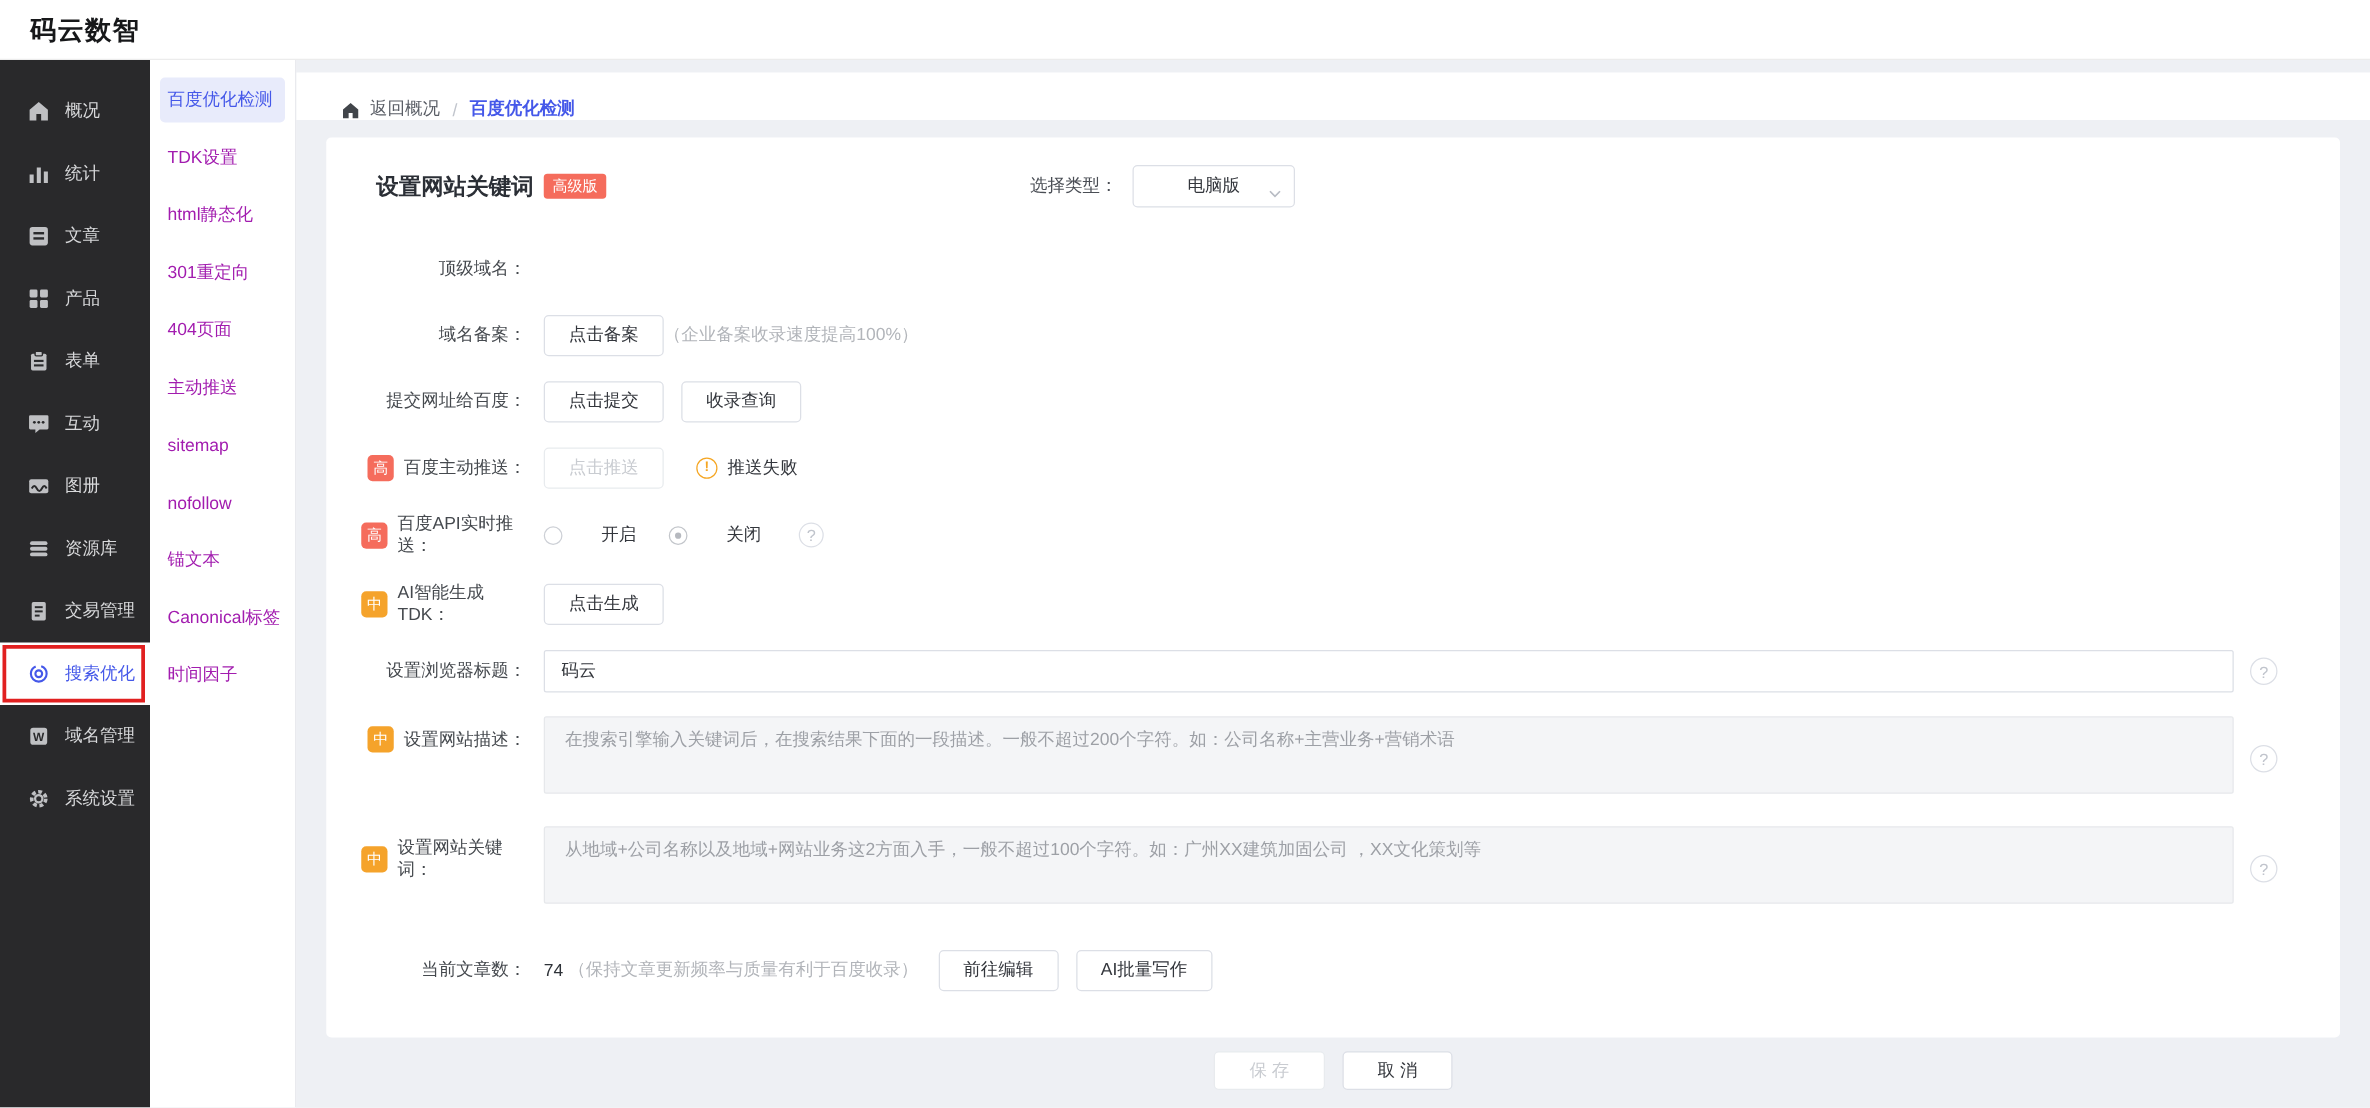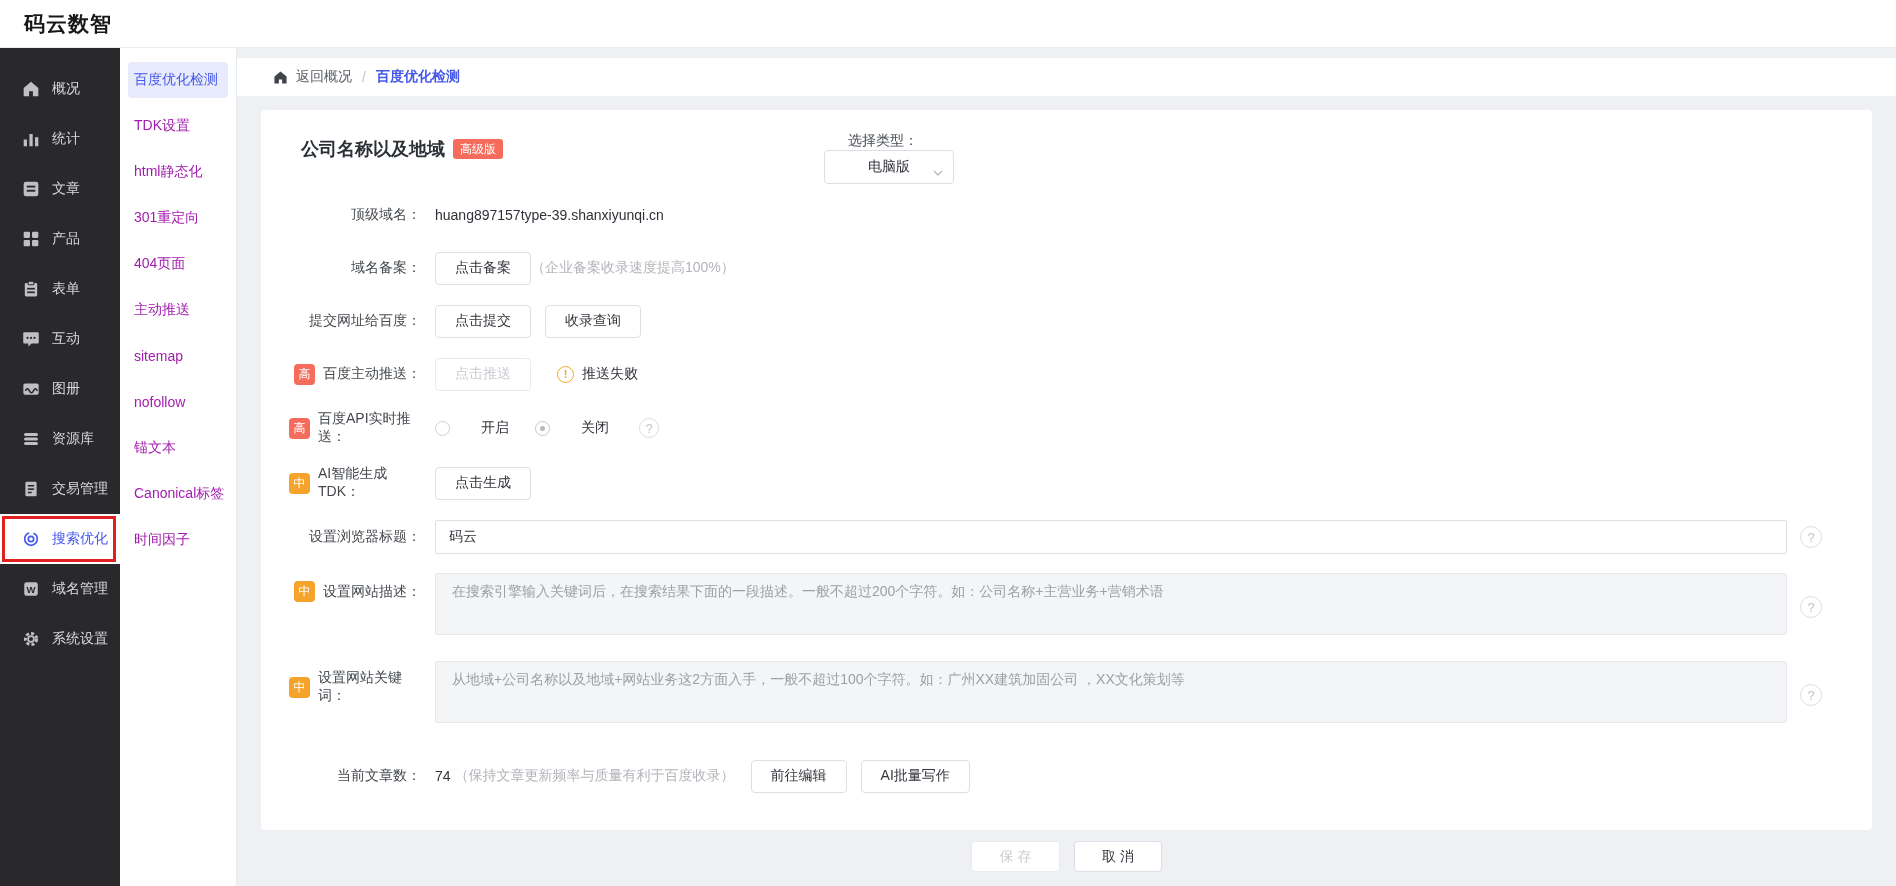--- a/index.html
+++ b/index.html
@@ -22,33 +22,33 @@
   .side-item.active .s-icon { color:#4558e9; }
   .annotation-box { position:absolute; left:2px; top:2px; right:4px; bottom:2px; border:3px solid #e12020; pointer-events:none; }
 
   
   .submenu { width:117px; background:#fff; border-right:1px solid #e9eaee; padding-top:14px; flex:none; }
   .sub-item { margin:0 0 10px 8px; width:100px; height:36px; display:flex; align-items:center; padding-left:6px; color:#a21caf; cursor:pointer; border-radius:4px; }
   .sub-item.active { background:#e8ebfb; color:#4558e9; }
 
   
   .main { flex:1; background:#eef0f4; overflow:hidden; }
-  .breadcrumb-bar { margin-top:10px; height:38px; background:#fff; display:flex; align-items:center; padding-left:36px; }
+  .breadcrumb-bar { margin-top:10px; height:38px; background:#fff; display:flex; align-items:flex-end; padding-left:36px; }
   .bc-home { width:15px; height:15px; color:#41454a; display:inline-flex; margin-right:8px; }
   .bc-home svg { width:100%; height:100%; }
   .bc-back { color:#5a5e66; cursor:pointer; }
   .bc-sep { color:#c0c4cc; margin:0 10px; }
   .bc-current { color:#4558e9; font-weight:bold; }
 
   
   .card { margin:14px 24px 0; background:#fff; border-radius:4px; padding:0 28px 30px; height:720px; }
   .card-header { position:relative; padding-top:18px; height:60px; display:flex; align-items:center; }
   .card-title { font-size:18px; font-weight:bold; color:#2b2f36; margin-left:12px; }
   .ver-badge { display:inline-block; margin-left:8px; background:#f56c5c; color:#fff; font-size:12px; line-height:20px; padding:0 7px; border-radius:3px; font-weight:normal; }
-  .type-group { position:absolute; left:535px; top:22px; display:flex; align-items:center;flex-direction:column; }
+  .type-group { position:absolute; left:535px; top:22px; display:flex; align-items:center; }
   .type-label { color:#4a4e55; margin-right:12px; }
   .select { width:130px; height:34px; border:1px solid #dcdfe6; border-radius:4px; background:#fff; display:flex; align-items:center; justify-content:center; cursor:pointer; position:relative; color:#33363c; }
   .select .sel-caret { position:absolute; right:10px; top:13px; width:10px; height:7px; color:#b8bcc4; }
 
   
   .form { margin-top:28px; }
   .form-row { display:flex; align-items:center; margin-bottom:19px; min-height:34px; }
   .form-row.top { align-items:flex-start; }
   .row-label { width:132px; flex:none; display:flex; justify-content:flex-end; align-items:center; color:#45494e; }
   .form-row.top .row-label { margin-top:8px; }
@@ -253,42 +253,39 @@
             <path fill="currentColor" d="M8 1.5 14.5 7v7.5H9.7V10H6.3v4.5H1.5V7z"></path>
           </svg>
       </span>
       <span class="bc-back">返回概况</span>
       <span class="bc-sep">/</span>
       <span class="bc-current">百度优化检测</span>
     </div>
 
     <div class="card">
       <div class="card-header">
-        <span class="card-title">公司名称以及地域</span>
+        <span class="card-title">设置网站关键词</span>
         <span class="ver-badge">高级版</span>
         <div class="type-group">
           <span class="type-label">选择类型：</span>
           <div class="select">
             <span>电脑版</span>
             <span class="sel-caret">
               <svg viewBox="0 0 10 7">
                   <path d="M1 1l4 4 4-4" fill="none" stroke="currentColor" stroke-width="1.4"></path>
                 </svg>
             </span>
           </div>
         </div>
       </div>
 
       <div class="form">
 
         <div class="form-row">
           <div class="row-label">顶级域名：</div>
-          <div class="row-ctrl">
-            <span class="val-text">huang897157type-39.shanxiyunqi.cn</span>
-          </div>
         </div>
 
         <div class="form-row">
           <div class="row-label">域名备案：</div>
           <div class="row-ctrl">
             <button class="btn">点击备案</button>
             <span class="hint">（企业备案收录速度提高100%）</span>
           </div>
         </div>
 

